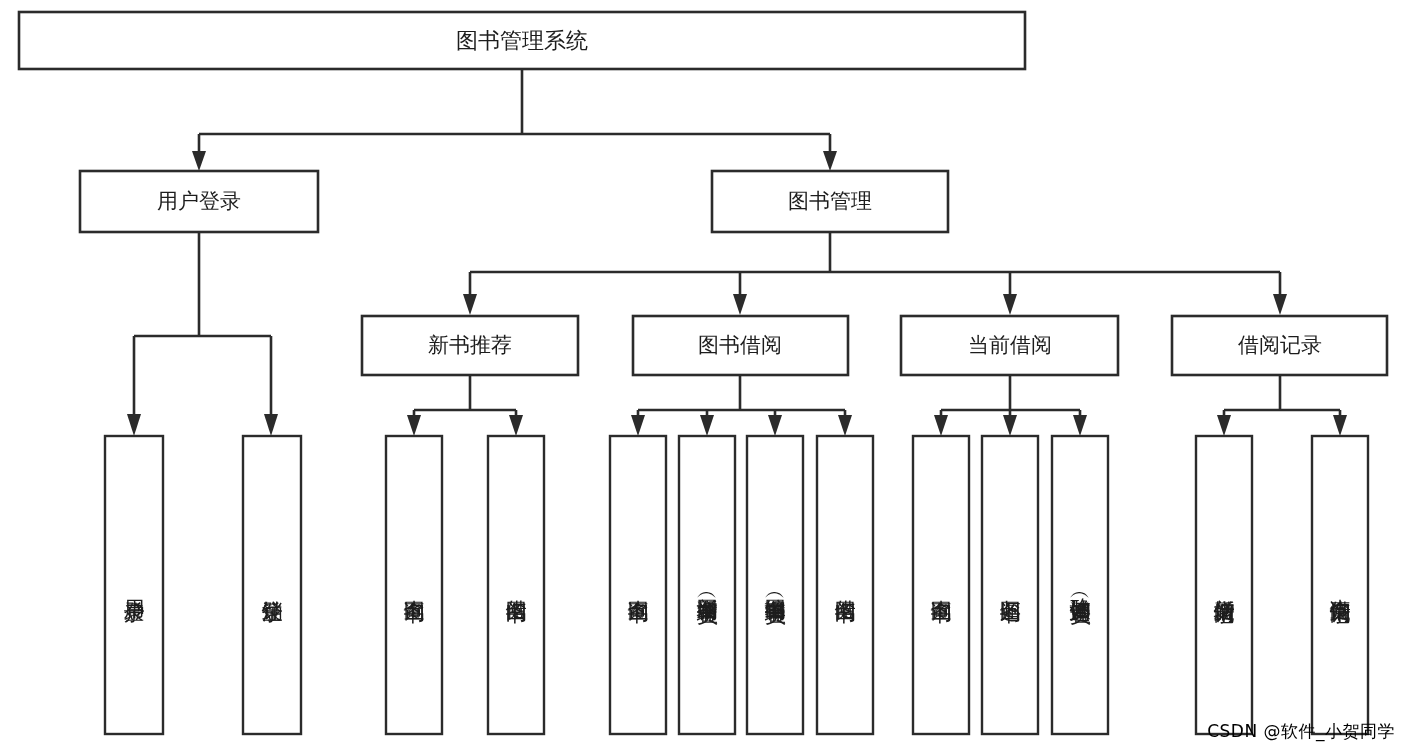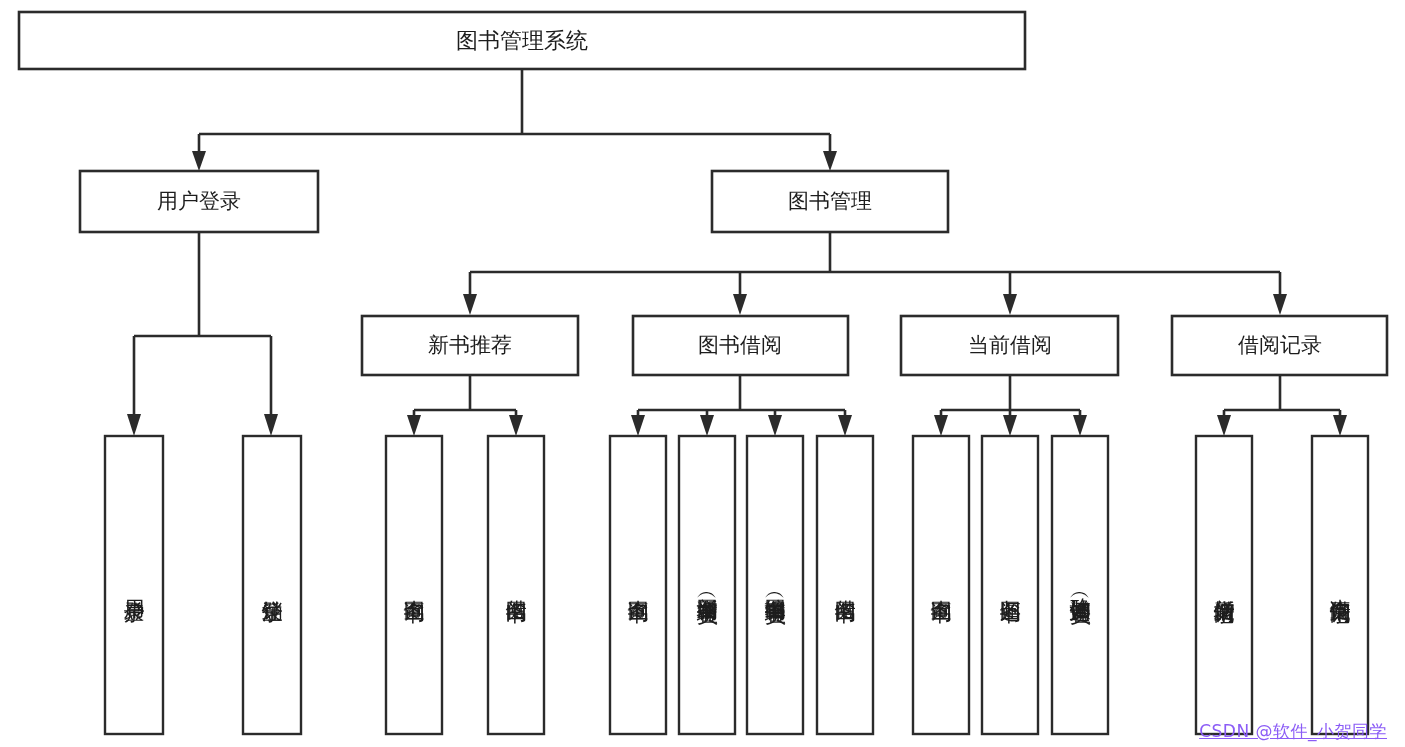--- a/index.html
+++ b/index.html
@@ -67,28 +67,27 @@
     letter-spacing: 1px;
     text-align: center;
     white-space: nowrap;
     display: flex;
     align-items: center;
     justify-content: center;
     pointer-events: none;
   }
   .watermark {
     position: absolute;
-    right: 18px;
+    right: 10px;
     bottom: 4px;
     font-family: "DejaVu Sans", "Liberation Sans", sans-serif;
     font-size: 17px;
-    color: #8b5cf6;
+    color: #000000;
     letter-spacing: 0.5px;
     white-space: nowrap;
-    text-decoration: underline;
   }
 </style>
 </head>
 <body>
 
 <div id="diagram-root">
 
   <svg id="flow" viewBox="0 0 1405 747">
 
     <g>

